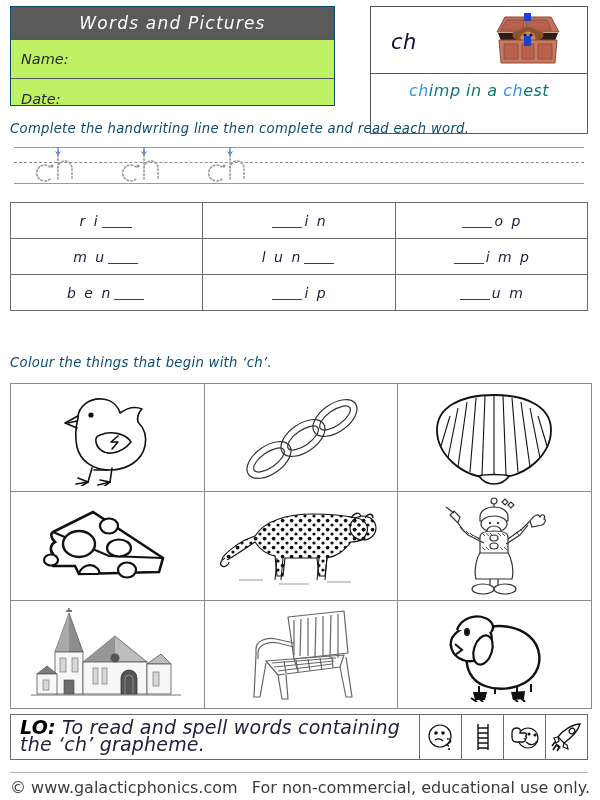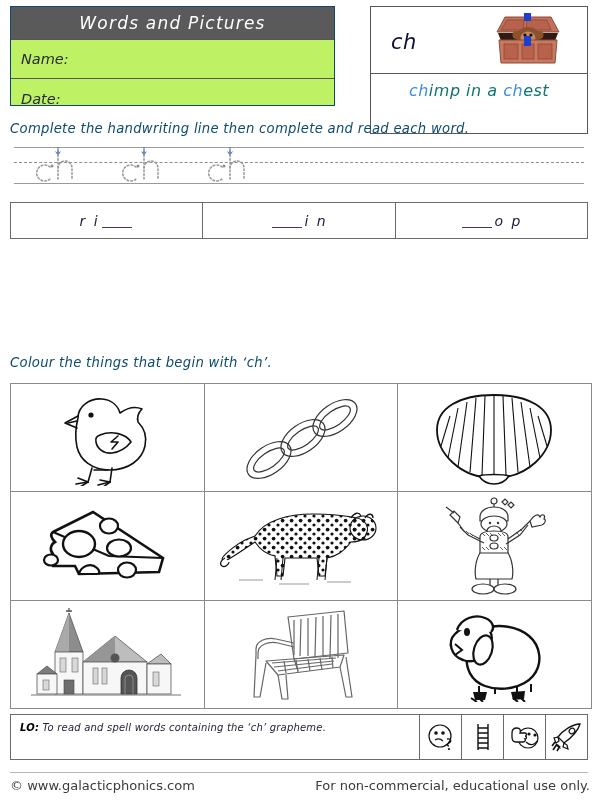--- a/index.html
+++ b/index.html
@@ -211,21 +211,21 @@
     border: 1px solid #6a6a6a;
     box-sizing: border-box;
     display: flex;
     background: #fff;
   }
   .lo-text {
     flex: 1;
     padding: 4px 8px 0 9px;
     font-family: "DejaVu Sans", sans-serif;
     font-style: italic;
-    font-size: 10px;
+    font-size: 19px;
     line-height: 17px;
     color: #22223a;
     letter-spacing: 0.2px;
   }
   .lo-text b {
     font-style: italic;
     font-weight: bold;
     color: #000;
   }
   .lo-icon {
@@ -240,21 +240,21 @@
   .footer-rule {
     position: absolute;
     left: 10px; top: 772px;
     width: 578px;
     border-top: 1px solid #b5b5b5;
   }
   .footer {
     position: absolute;
     top: 778px;
     font-family: "DejaVu Sans", sans-serif;
-    font-size: 13px;
+    font-size: 16px;
     color: #3b3b3b;
   }
   #footer-left  { left: 10px; }
   #footer-right { right: 10px; }
 </style>
 </head>
 <body>
 
 <div class="page">
 
@@ -340,20 +340,30 @@
       <path d="M27.6 6.6 L30 9.6 L32.4 6.6" stroke="#4169b8" stroke-width="1" fill="none"></path>
     </svg>
   </div>
 
   <table class="word-table">
     <tbody>
       <tr>
         <td><span>r i</span><span class="blank"></span><span></span></td>
         <td><span></span><span class="blank"></span><span>i n</span></td>
         <td><span></span><span class="blank"></span><span>o p</span></td>
+      </tr>
+      <tr>
+        <td><span>m u</span><span class="blank"></span><span></span></td>
+        <td><span>l u n</span><span class="blank"></span><span></span></td>
+        <td><span></span><span class="blank"></span><span>i m p</span></td>
+      </tr>
+      <tr>
+        <td><span>b e n</span><span class="blank"></span><span></span></td>
+        <td><span></span><span class="blank"></span><span>i p</span></td>
+        <td><span></span><span class="blank"></span><span>u m</span></td>
       </tr>
     </tbody>
   </table>
 
   <div class="instruction" id="instr-colour">Colour the things that begin with ‘ch’.</div>
 
   <table class="pic-grid">
     <tbody>
       <tr>
         <td>

